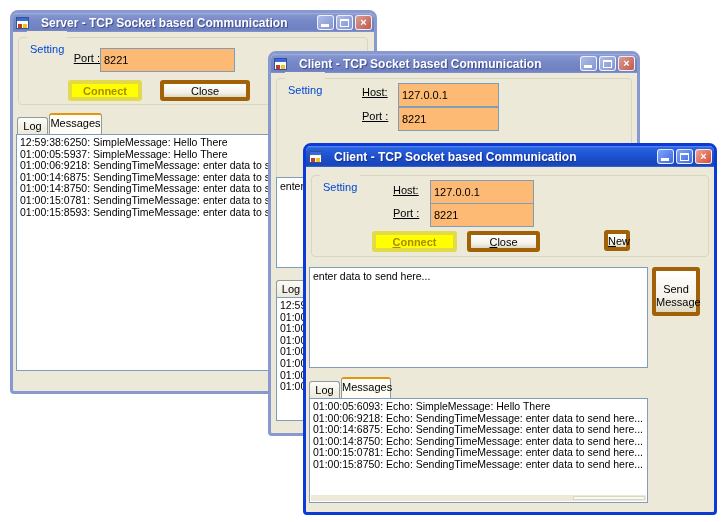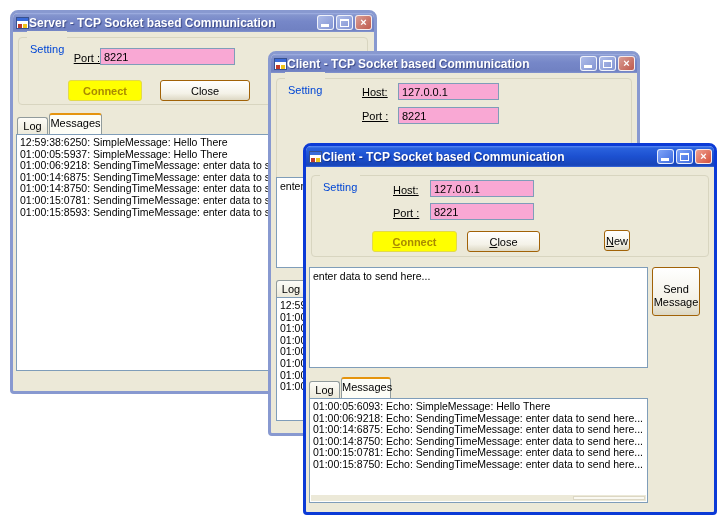--- a/index.html
+++ b/index.html
@@ -7,41 +7,41 @@
   #stage { position:relative; width:722px; height:522px; overflow:hidden; background:#fff; }
 
   
   .win { position:absolute; background:#ECE9D8; border:3px solid #8899D0; border-radius:8px 8px 4px 4px; }
   .win.active { border-color:#0B3AD6; }
   .tbar { position:absolute; left:0; top:0; right:0; height:19px; border-radius:5px 5px 0 0;
           background:linear-gradient(180deg,#A2B2E4 0%,#8495CE 10%,#7687C8 45%,#7081C2 90%,#8495CE 100%);
           display:flex; align-items:center; padding-left:3px; }
   .win.active .tbar { height:21px;
           background:linear-gradient(180deg,#5B8BF5 0%,#2A62DE 10%,#1C50D0 50%,#1845B8 92%,#3C6CE0 100%); }
-  .tname { color:#fff; font-size:12px; font-weight:bold; margin-left:0; white-space:nowrap; overflow:hidden;
+  .tname { color:#fff; font-size:12px; font-weight:bold; margin-left:12px; white-space:nowrap; overflow:hidden;
            text-shadow:1px 1px 1px rgba(10,20,80,.55); }
   .app-icon { display:inline-block; width:13px; height:12px; background-color:#fff; border:1px solid #37508F;
       background-image:linear-gradient(#C03A2B,#C03A2B),linear-gradient(#F0C419,#F0C419),linear-gradient(#3A6AD8,#3A6AD8);
       background-size:4px 4px,4px 4px,100% 3px; background-position:1px 6px,6px 6px,0 0; background-repeat:no-repeat; }
   .tb-btn { position:absolute; top:2px; width:17px; height:15px; border:1px solid rgba(255,255,255,.85);
             border-radius:3px; color:#fff; font-size:11px; font-weight:bold; line-height:12px; text-align:center;
             background:linear-gradient(135deg,#AEBCE8,#8495D4); }
   .tb-btn.close { background:linear-gradient(135deg,#D89C94,#C05A4C); }
   .win.active .tb-btn { background:linear-gradient(135deg,#7FA4F8,#3E6BE0); }
   .win.active .tb-btn.close { background:linear-gradient(135deg,#F0A090,#D4513C); }
   .g-min { position:absolute; left:3px; bottom:2px; width:8px; height:3px; background:#fff; }
   .g-max { position:absolute; left:3px; top:3px; width:9px; height:8px; border:1px solid #fff; border-top-width:2px; }
 
   
   .grp { position:absolute; border:1px solid #D8D5C0; border-radius:4px; }
   .grp-lbl { position:absolute; top:-7px; left:8px; background:#ECE9D8; padding:12px 3px; color:#0046D5; font-size:11px; }
   .lbl { position:absolute; font-size:11px; color:#000; white-space:nowrap;text-decoration:underline; }
-  .tbx { position:absolute; height:17px; border:1px solid #7F9DB9; background:#f9a8d4; font-size:11px;
+  .tbx { position:absolute; height:24px; border:1px solid #7F9DB9; background:#fdba74; font-size:11px;
          font-family:"Liberation Sans",sans-serif; padding:0 3px; }
-  .btn { position:absolute; border:1px solid #a16207; border-radius:3px; font-size:11px; color:#000;
+  .btn { position:absolute; border:4px solid #a16207; border-radius:3px; font-size:11px; color:#000;
          font-family:"Liberation Sans",sans-serif;
          background:linear-gradient(180deg,#FFFFFF 0%,#F4F2E8 65%,#DDD8C4 100%); cursor:default; }
   .btn.yellow { background:#FFFF00; border-color:#E3DA4A; color:#A98A00; font-weight:bold; }
   .tab { position:absolute; background:linear-gradient(180deg,#FDFCF7,#ECEADB); border:1px solid #919B9C;
          border-bottom:none; border-radius:3px 3px 0 0; font-size:11px; text-align:center; padding-top:2px; z-index:1; }
   .tab.active { background:#FDFDF6; border-top:2px solid #E5940E; z-index:2; font-weight:normal; }
   .lst { position:absolute; background:#fff; border:1px solid #7F9DB9; overflow:hidden; padding:2px 0 0 3px; }
   .line { font-size:10.5px; line-height:11.6px; white-space:nowrap; }
   .tarea { position:absolute; background:#fff; border:1px solid #7F9DB9; font-size:10.5px; resize:none;
            font-family:"Liberation Sans",sans-serif; padding:2px 3px; overflow:hidden; }

